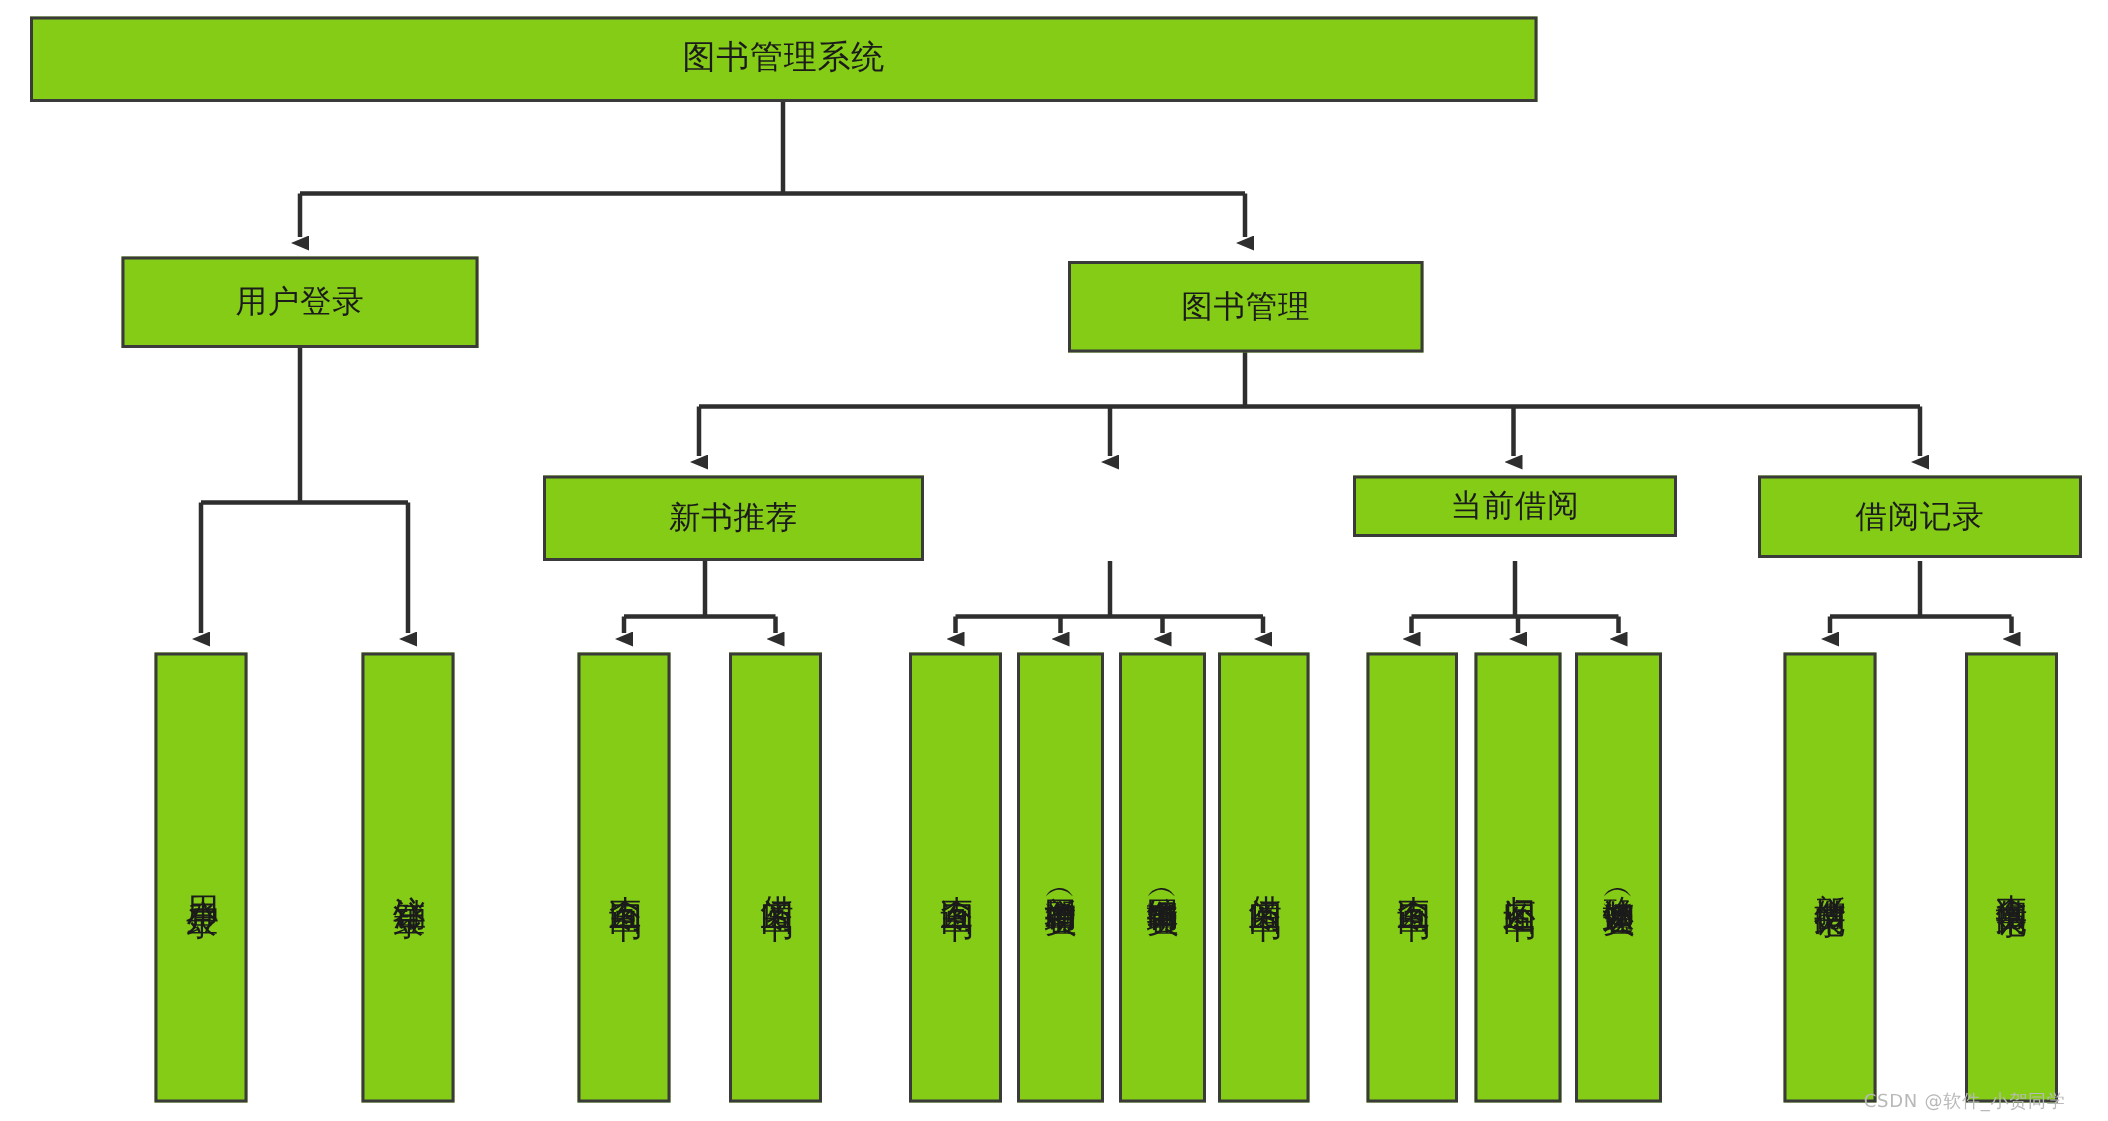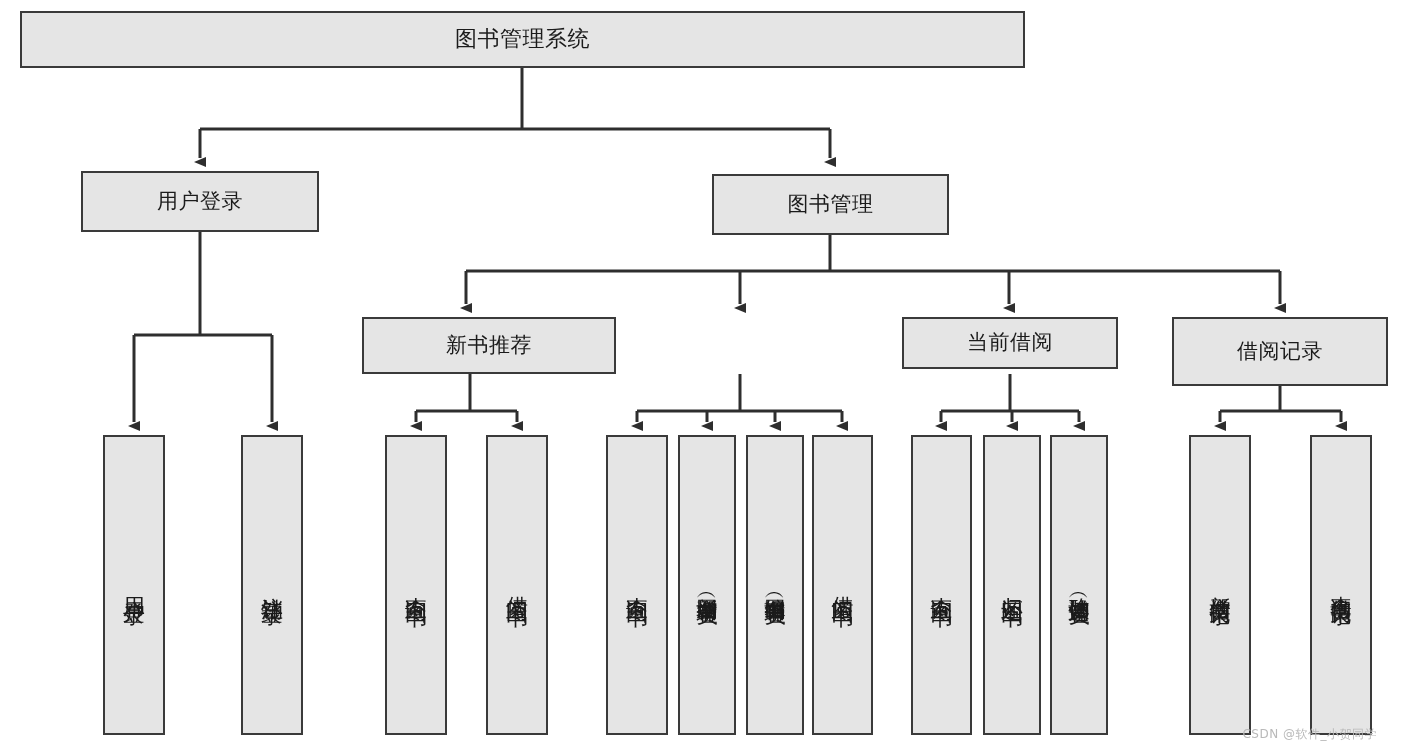--- a/index.html
+++ b/index.html
@@ -21,21 +21,21 @@
     position: absolute;
     left: 0;
     top: 0;
     width: 1405px;
     height: 747px;
     pointer-events: none;
   }
   .node {
     position: absolute;
     box-sizing: border-box;
-    background: #e5e5e5;
+    background: #84cc16;
     border: 2.5px solid #3a3a3a;
     display: flex;
     align-items: center;
     justify-content: center;
     color: #1b1b1b;
     text-align: center;
     z-index: 2;
   }
   .node.h {
     font-size: 21px;
@@ -135,24 +135,24 @@
   <div class="node h" style="left:81px; top:171px; width:238px; height:61px;">
     <span>用户登录</span>
   </div>
   <div class="node h" style="left:712px; top:174px; width:237px; height:61px;">
     <span>图书管理</span>
   </div>
 
   <div class="node h" style="left:362px; top:317px; width:254px; height:57px;">
     <span>新书推荐</span>
   </div>
-  <div class="node h" style="left:902px; top:317px; width:216px; height:52px;">
+  <div class="node h" style="left:902px; top:317px; width:216px; height:41px;">
     <span>当前借阅</span>
   </div>
-  <div class="node h" style="left:1172px; top:317px; width:216px; height:69px;">
+  <div class="node h" style="left:1172px; top:317px; width:216px; height:55px;">
     <span>借阅记录</span>
   </div>
 
   <div class="node v" style="left:103px; top:435px; width:62px; height:300px;">
     <span class="vtext">用户登录</span>
   </div>
   <div class="node v" style="left:241px; top:435px; width:62px; height:300px;">
     <span class="vtext">注销登录</span>
   </div>
 

